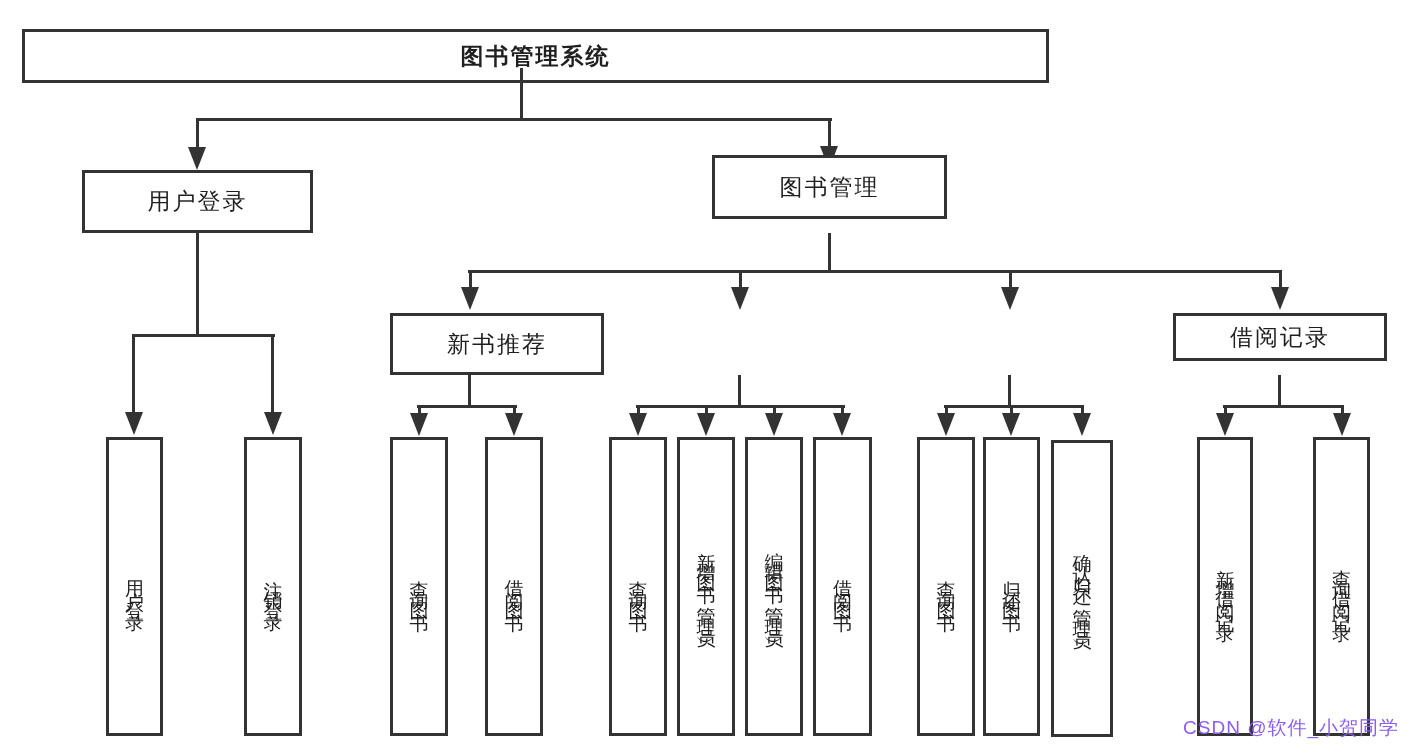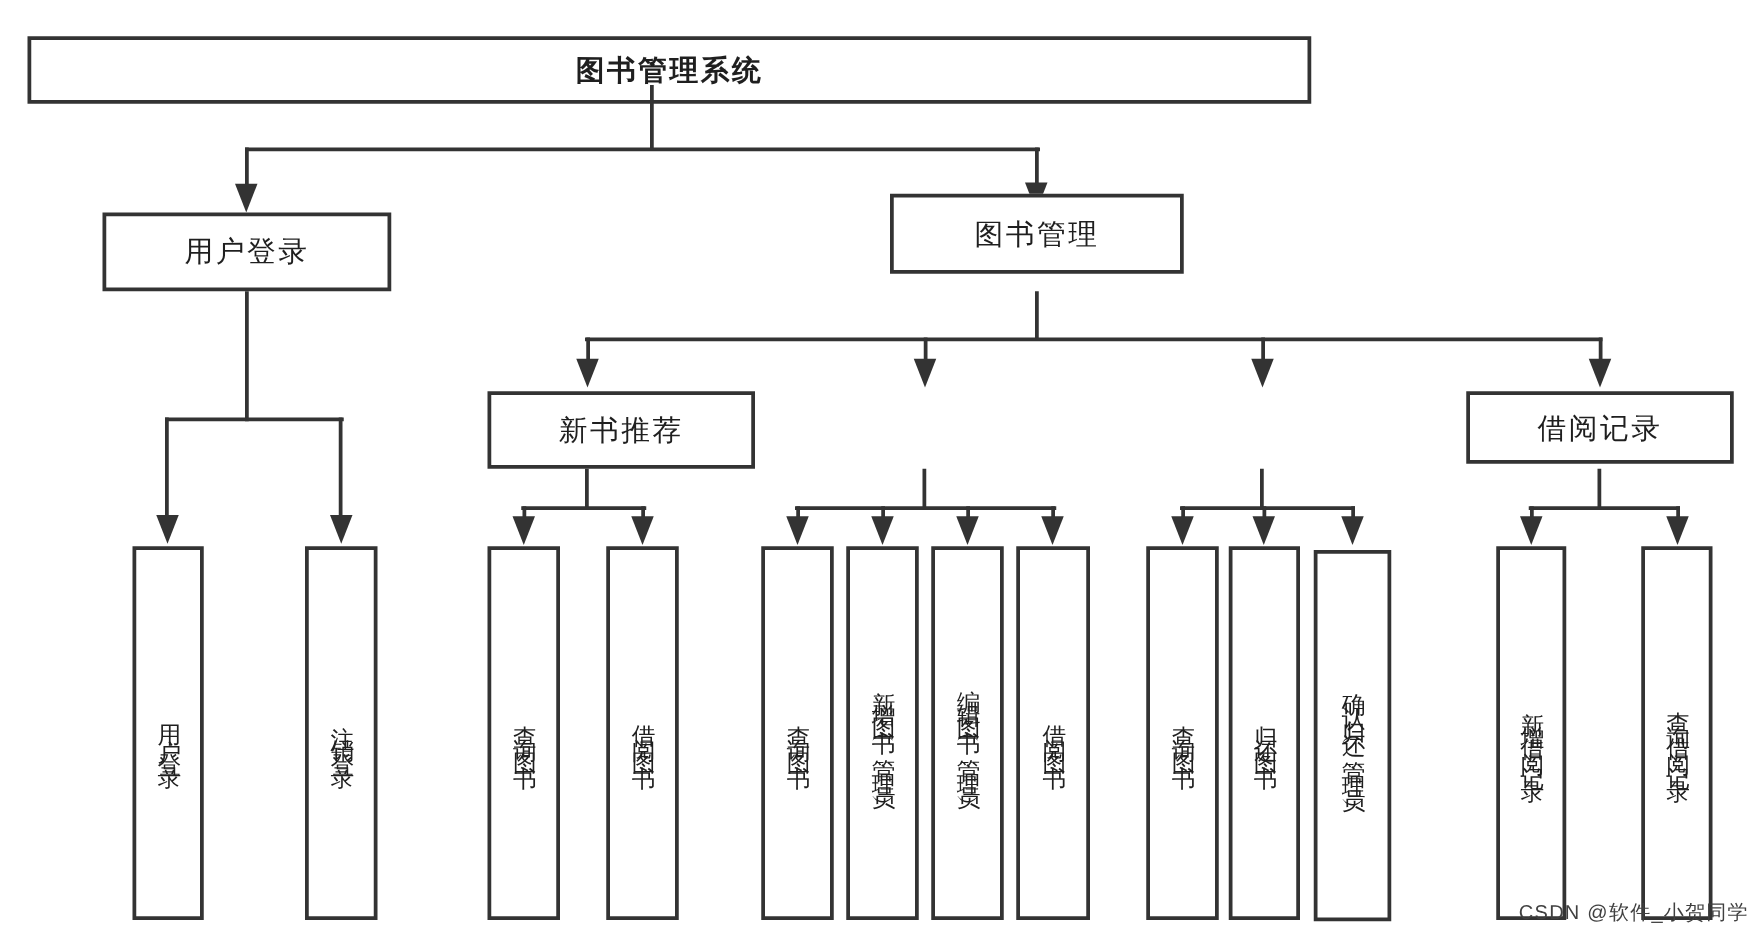--- a/index.html
+++ b/index.html
@@ -16,21 +16,21 @@
     writing-mode:vertical-rl;text-orientation:mixed;
     font-size:19px;letter-spacing:11px;line-height:1.15;
   }
   .vline,.hline{position:absolute;background:#333;}
   .arrow{
     position:absolute;width:0;height:0;
     border-left:9px solid transparent;border-right:9px solid transparent;
     border-top:23px solid #333;
   }
   .watermark{
-    position:absolute;right:6px;bottom:6px;font-size:16px;color:#404040;
+    position:absolute;right:6px;bottom:6px;font-size:19px;color:#8b5cf6;
     letter-spacing:1px;white-space:nowrap;z-index:5;
   }
 </style>
 </head>
 <body>
 
 <div id="canvas">
 
   <div class="box hbox" style="left:22px;top:29px;width:1027px;height:54px;font-weight:bold;">图书管理系统</div>
 
@@ -56,21 +56,21 @@
   <div class="vline" style="left:469px;top:270px;width:3px;height:18px;"></div>
   <div class="arrow" style="left:461px;top:287px;"></div>
   <div class="vline" style="left:739px;top:270px;width:3px;height:18px;"></div>
   <div class="arrow" style="left:731px;top:287px;"></div>
   <div class="vline" style="left:1009px;top:270px;width:3px;height:18px;"></div>
   <div class="arrow" style="left:1001px;top:287px;"></div>
   <div class="vline" style="left:1279px;top:270px;width:3px;height:18px;"></div>
   <div class="arrow" style="left:1271px;top:287px;"></div>
 
   <div class="box hbox" style="left:363px;top:313px;width:214px;height:62px;margin-left:27px;">新书推荐</div>
-  <div class="box hbox" style="left:1173px;top:313px;width:214px;height:58px;">借阅记录</div>
+  <div class="box hbox" style="left:1173px;top:313px;width:214px;height:48px;">借阅记录</div>
 
   <div class="vline" style="left:468px;top:375px;width:3px;height:33px;"></div>
   <div class="hline" style="left:417px;top:405px;width:100px;height:3px;"></div>
   <div class="vline" style="left:418px;top:405px;width:3px;height:10px;"></div>
   <div class="arrow" style="left:410px;top:413px;"></div>
   <div class="vline" style="left:513px;top:405px;width:3px;height:10px;"></div>
   <div class="arrow" style="left:505px;top:413px;"></div>
 
   <div class="vline" style="left:738px;top:375px;width:3px;height:33px;"></div>
   <div class="hline" style="left:636px;top:405px;width:209px;height:3px;"></div>

